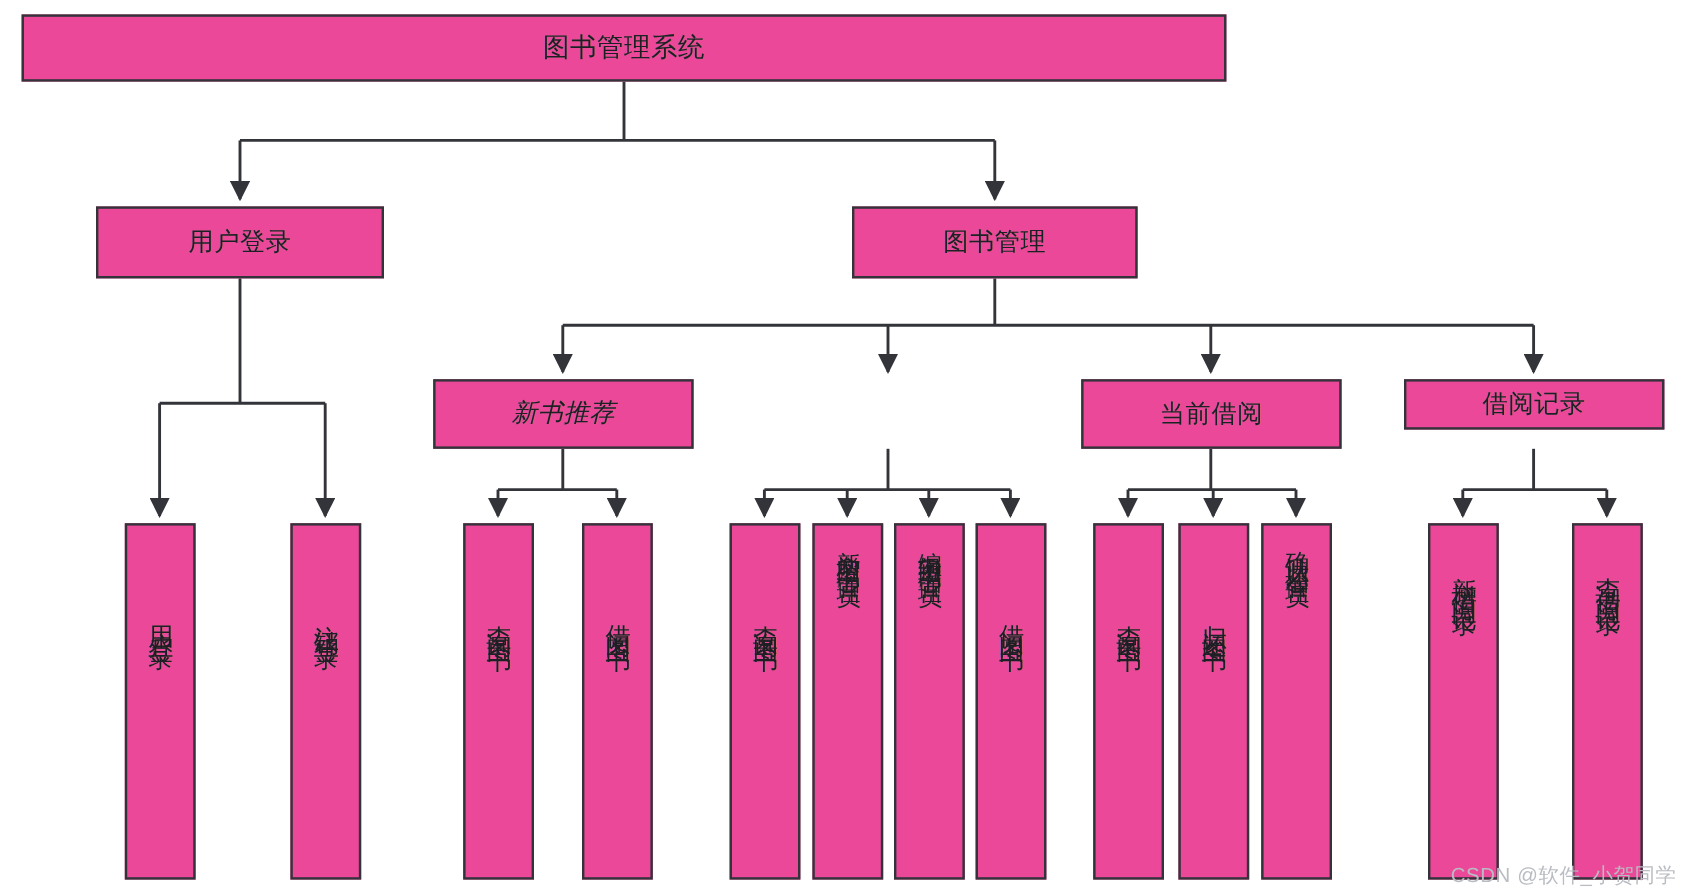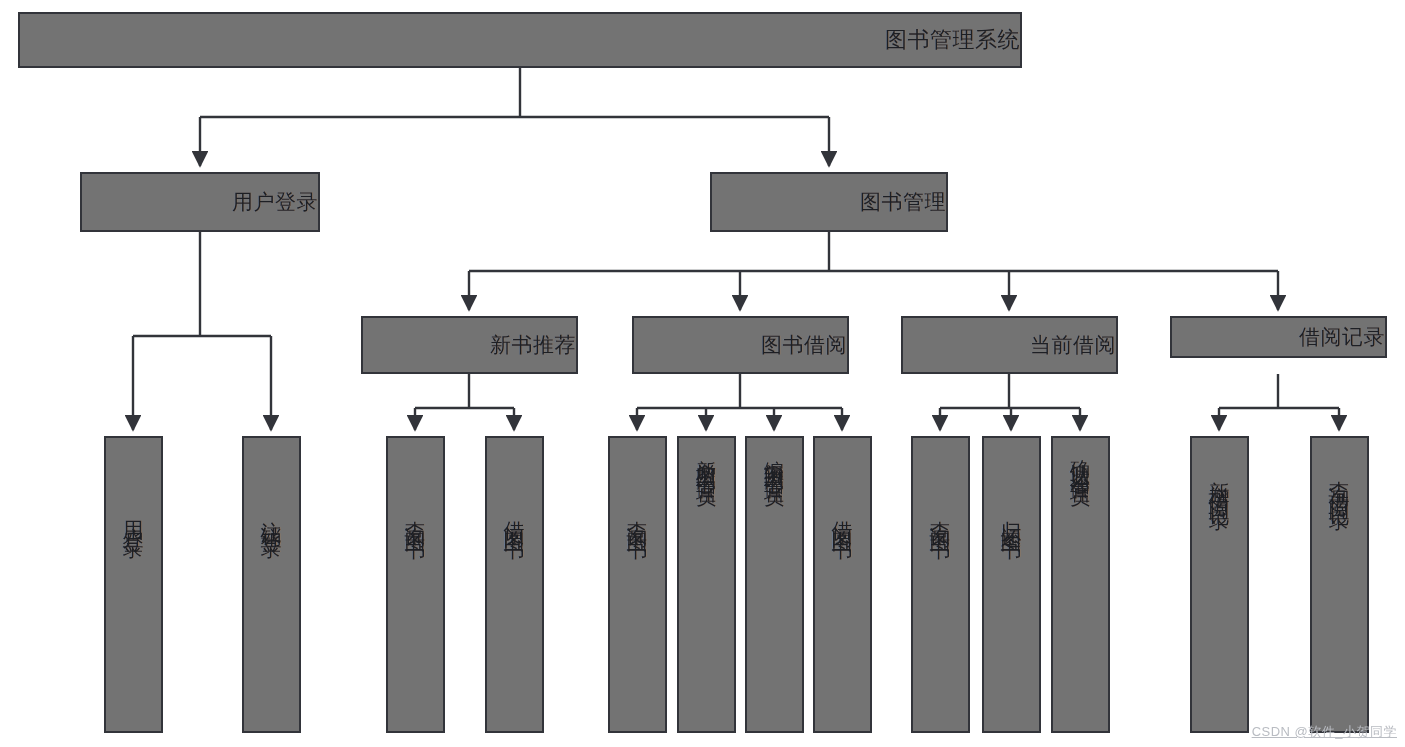--- a/index.html
+++ b/index.html
@@ -9,25 +9,25 @@
     background:#ffffff;
     font-family:"Liberation Sans","DejaVu Sans",sans-serif;
     overflow:hidden;
   }
   #diagram{position:relative;width:1405px;height:747px;}
   #edges{position:absolute;left:0;top:0;width:1405px;height:747px;}
 
   .node{
     position:absolute;
     box-sizing:border-box;
-    background:#737373;
+    background:#ec4899;
     border:2.4px solid #32343a;
     display:flex;
     align-items:center;
-    justify-content:flex-end;
+    justify-content:center;
     color:#1d1f24;
     z-index:2;
   }
   .node .lbl{
     display:block;
     line-height:1.18;
     letter-spacing:0.5px;
     white-space:nowrap;
     text-shadow:0.6px 0 0 rgba(205,130,60,.35), -0.6px 0 0 rgba(90,140,215,.30);
   }
@@ -42,27 +42,26 @@
     font-size:21px;
     letter-spacing:6px;
     line-height:1;
     margin:0 auto;
   }
   .v-node.tall .lbl{font-size:20px;letter-spacing:4px;}
 
   #watermark{
     position:absolute;
     right:8px;bottom:6px;
-    font-size:13px;
+    font-size:17px;
     color:#b9bcc2;
     letter-spacing:0.5px;
     z-index:5;
     white-space:nowrap;
     user-select:none;
-    text-decoration:underline;
   }
 </style>
 </head>
 <body>
 
 <div id="diagram">
 
   <svg id="edges" viewBox="0 0 1405 747" xmlns="http://www.w3.org/2000/svg">
     <defs>
       <marker id="arrow" viewBox="0 0 10 10" refX="9" refY="5" markerWidth="7" markerHeight="7" orient="auto-start-reverse">
@@ -117,25 +116,22 @@
     <span class="lbl">图书管理系统</span>
   </div>
 
   <div class="node h-node" style="left:80px;top:172px;width:240px;height:60px;">
     <span class="lbl">用户登录</span>
   </div>
   <div class="node h-node" style="left:710px;top:172px;width:238px;height:60px;">
     <span class="lbl">图书管理</span>
   </div>
 
-  <div class="node h-node" style="left:361px;top:316px;width:217px;height:58px;">
+  <div class="node h-node" style="left:361px;top:316px;width:217px;height:58px;font-style:italic;">
     <span class="lbl">新书推荐</span>
-  </div>
-  <div class="node h-node" style="left:632px;top:316px;width:217px;height:58px;">
-    <span class="lbl">图书借阅</span>
   </div>
   <div class="node h-node" style="left:901px;top:316px;width:217px;height:58px;font-family:Liberation Serif, serif;">
     <span class="lbl">当前借阅</span>
   </div>
   <div class="node h-node" style="left:1170px;top:316px;width:217px;height:42px;">
     <span class="lbl">借阅记录</span>
   </div>
 
   <div class="node v-node" style="left:104px;top:436px;width:59px;height:297px;padding-top:66px;">
     <span class="lbl">用户登录</span>

